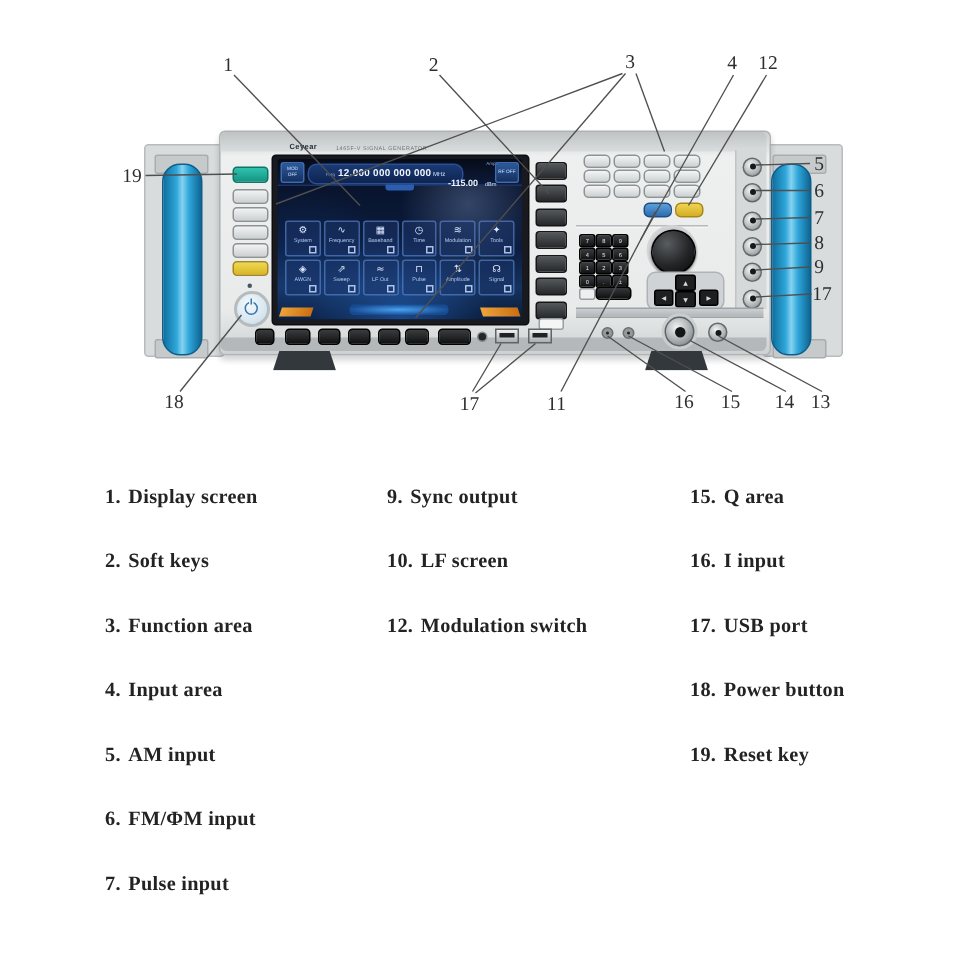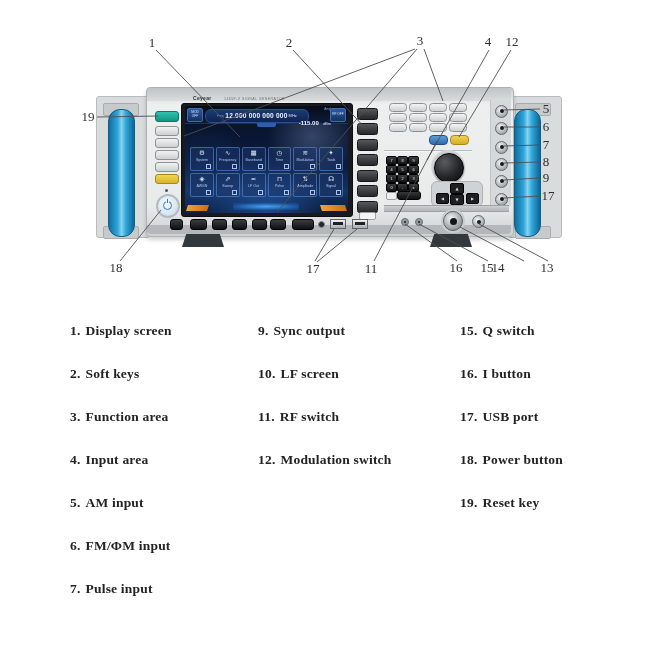--- a/index.html
+++ b/index.html
@@ -417,42 +417,41 @@
     <span class="abs cnum" style="left:546px;top:145px;">7</span>
     <span class="abs cnum" style="left:546px;top:162px;">8</span>
     <span class="abs cnum" style="left:546px;top:178px;">9</span>
     <span class="abs cnum" style="left:548px;top:196px;">17</span>
     <span class="abs cnum" style="left:88px;top:117px;">19</span>
     <span class="abs cnum" style="left:116px;top:268px;">18</span>
     <span class="abs cnum" style="left:313px;top:269px;">17</span>
     <span class="abs cnum" style="left:371px;top:269px;">11</span>
     <span class="abs cnum" style="left:456px;top:268px;">16</span>
     <span class="abs cnum" style="left:487px;top:268px;">15</span>
-    <span class="abs cnum" style="left:498px;top:268px;">14</span>
+    <span class="abs cnum" style="left:523px;top:268px;">14</span>
     <span class="abs cnum" style="left:547px;top:268px;">13</span>
   </div>
 
   <div>
     <div class="abs legend-col" style="left:70px;top:324px;">
       <div class="li"><span class="num">1.</span><span>Display screen</span></div>
       <div class="li"><span class="num">2.</span><span>Soft keys</span></div>
       <div class="li"><span class="num">3.</span><span>Function area</span></div>
       <div class="li"><span class="num">4.</span><span>Input area</span></div>
       <div class="li"><span class="num">5.</span><span>AM input</span></div>
       <div class="li"><span class="num">6.</span><span>FM/ΦM input</span></div>
       <div class="li"><span class="num">7.</span><span>Pulse input</span></div>
     </div>
     <div class="abs legend-col" style="left:258px;top:324px;">
       <div class="li"><span class="num">9.</span><span>Sync output</span></div>
       <div class="li"><span class="num">10.</span><span>LF screen</span></div>
-      <div class="li"><span class="num">11.</span><span>RF switch</span></div>
       <div class="li"><span class="num">12.</span><span>Modulation switch</span></div>
     </div>
     <div class="abs legend-col" style="left:460px;top:324px;">
-      <div class="li"><span class="num">15.</span><span>Q switch</span></div>
-      <div class="li"><span class="num">16.</span><span>I button</span></div>
+      <div class="li"><span class="num">15.</span><span>Q area</span></div>
+      <div class="li"><span class="num">16.</span><span>I input</span></div>
       <div class="li"><span class="num">17.</span><span>USB port</span></div>
       <div class="li"><span class="num">18.</span><span>Power button</span></div>
       <div class="li"><span class="num">19.</span><span>Reset key</span></div>
     </div>
   </div>
 
 </div>
 
 </body></html>

